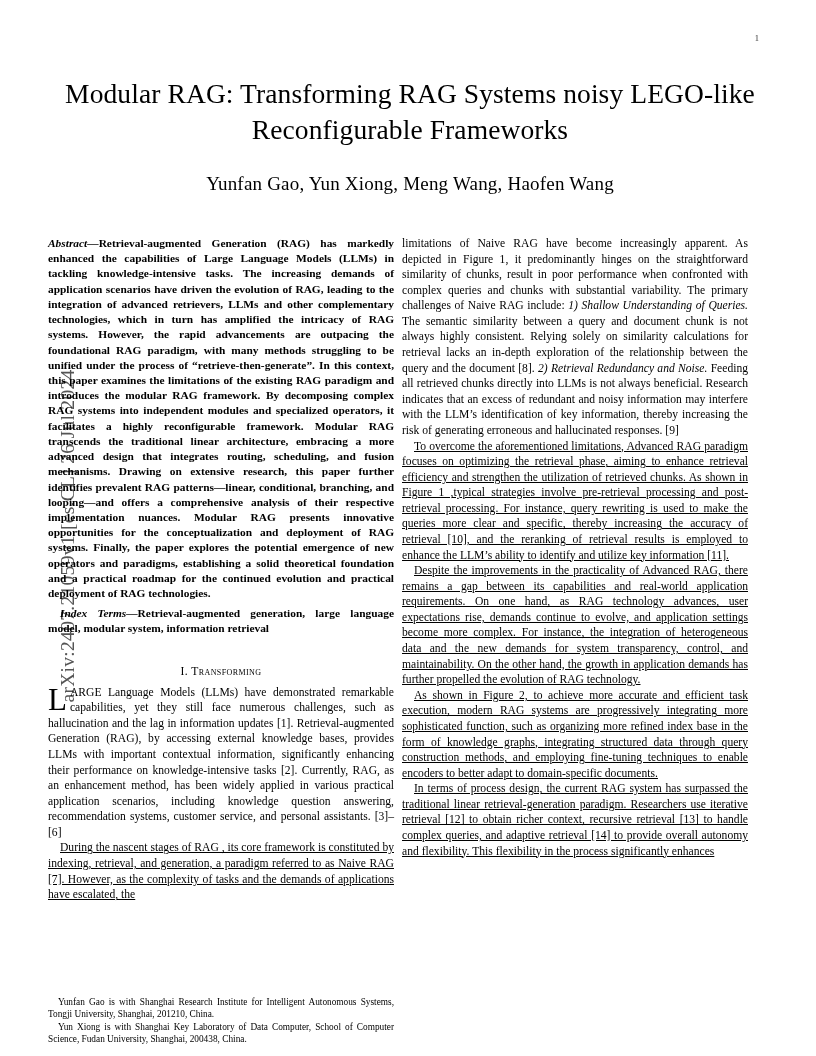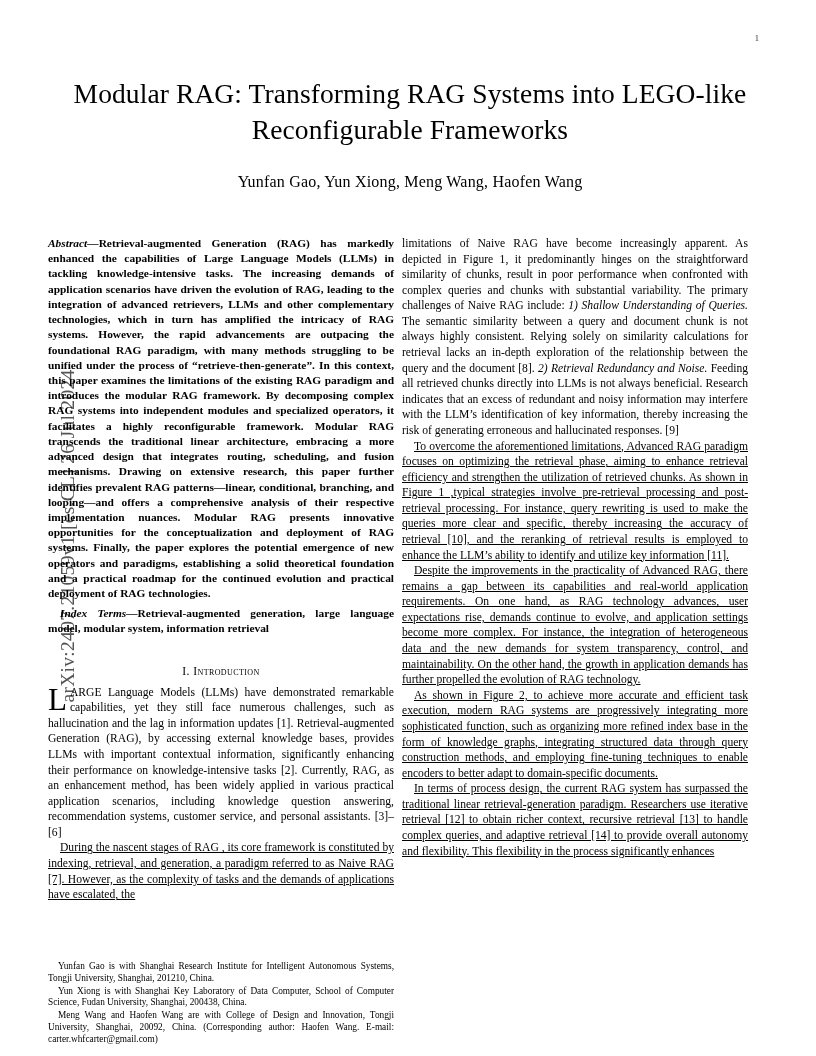--- a/index.html
+++ b/index.html
@@ -52,21 +52,21 @@
   }
   .paper-title {
     font-size: 27.5px;
     line-height: 1.32;
     font-weight: normal;
     margin: 0;
     letter-spacing: 0.1px;
   }
   .authors {
     margin-top: 24px;
-    font-size: 16px;
+    font-size: 19px;
     letter-spacing: 0.2px;
   }
 
   
   .columns {
     position: absolute;
     left: 48px;
     top: 236px;
     width: 700px;
     height: 810px;
@@ -157,44 +157,43 @@
 </head>
 <body>
 
 <div class="page">
 
   <div class="arxiv-stamp">arXiv:2407.21059v1  [cs.CL]  26 Jul 2024</div>
 
   <div class="page-number">1</div>
 
   <div class="title-block">
-    <h1 class="paper-title">Modular RAG: Transforming RAG Systems into LEGO-like Reconfigurable Frameworks</h1>
+    <h1 class="paper-title">Modular RAG: Transforming RAG Systems noisy LEGO-like Reconfigurable Frameworks</h1>
     <div class="authors">Yunfan Gao, Yun Xiong, Meng Wang, Haofen Wang</div>
   </div>
 
   <div class="columns">
 
     <div class="col col-left">
       <div class="col-body">
 
         <p class="abstract"><span class="lead">Abstract—</span><span>Retrieval-augmented Generation (RAG) has markedly enhanced the capabilities of Large Language Models (LLMs) in tackling knowledge-intensive tasks. The increasing demands of application scenarios have driven the evolution of RAG, leading to the integration of advanced retrievers, LLMs and other complementary technologies, which in turn has amplified the intricacy of RAG systems. However, the rapid advancements are outpacing the foundational RAG paradigm, with many methods struggling to be unified under the process of “retrieve-then-generate”. In this context, this paper examines the limitations of the existing RAG paradigm and introduces the modular RAG framework. By decomposing complex RAG systems into independent modules and specialized operators, it facilitates a highly reconfigurable framework. Modular RAG transcends the traditional linear architecture, embracing a more advanced design that integrates routing, scheduling, and fusion mechanisms. Drawing on extensive research, this paper further identifies prevalent RAG patterns—linear, conditional, branching, and looping—and offers a comprehensive analysis of their respective implementation nuances. Modular RAG presents innovative opportunities for the conceptualization and deployment of RAG systems. Finally, the paper explores the potential emergence of new operators and paradigms, establishing a solid theoretical foundation and a practical roadmap for the continued evolution and practical deployment of RAG technologies.</span></p>
 
         <p class="index-terms"><span class="lead">Index Terms—</span><span>Retrieval-augmented generation, large language model, modular system, information retrieval</span></p>
 
-        <div class="section-head">I. Introduction</div>
+        <div class="section-head">I. Transforming</div>
 
         <p class="dropcap-para"><span class="dropcap">L</span><span>ARGE Language Models (LLMs) have demonstrated remarkable capabilities, yet they still face numerous challenges, such as hallucination and the lag in information updates [1]. Retrieval-augmented Generation (RAG), by accessing external knowledge bases, provides LLMs with important contextual information, significantly enhancing their performance on knowledge-intensive tasks [2]. Currently, RAG, as an enhancement method, has been widely applied in various practical application scenarios, including knowledge question answering, recommendation systems, customer service, and personal assistants. [3]–[6]</span></p>
 
         <p class="indent">During the nascent stages of RAG , its core framework is constituted by indexing, retrieval, and generation, a paradigm referred to as Naive RAG [7]. However, as the complexity of tasks and the demands of applications have escalated, the</p>
       </div>
 
       <div class="footnotes">
         <p>Yunfan Gao is with Shanghai Research Institute for Intelligent Autonomous Systems, Tongji University, Shanghai, 201210, China.</p>
         <p>Yun Xiong is with Shanghai Key Laboratory of Data Computer, School of Computer Science, Fudan University, Shanghai, 200438, China.</p>
-        <p>Meng Wang and Haofen Wang are with College of Design and Innovation, Tongji University, Shanghai, 20092, China. (Corresponding author: Haofen Wang. E-mail: carter.whfcarter@gmail.com)</p>
       </div>
     </div>
 
     <div class="col">
 
       <p><span>limitations of Naive RAG have become increasingly apparent. As depicted in Figure 1, it predominantly hinges on the straightforward similarity of chunks, result in poor performance when confronted with complex queries and chunks with substantial variability. The primary challenges of Naive RAG include: </span><i>1) Shallow Understanding of Queries.</i><span> The semantic similarity between a query and document chunk is not always highly consistent. Relying solely on similarity calculations for retrieval lacks an in-depth exploration of the relationship between the query and the document [8]. </span><i>2) Retrieval Redundancy and Noise.</i><span> Feeding all retrieved chunks directly into LLMs is not always beneficial. Research indicates that an excess of redundant and noisy information may interfere with the LLM’s identification of key information, thereby increasing the risk of generating erroneous and hallucinated responses. [9]</span></p>
 
       <p class="indent">To overcome the aforementioned limitations, Advanced RAG paradigm focuses on optimizing the retrieval phase, aiming to enhance retrieval efficiency and strengthen the utilization of retrieved chunks. As shown in Figure 1 ,typical strategies involve pre-retrieval processing and post-retrieval processing. For instance, query rewriting is used to make the queries more clear and specific, thereby increasing the accuracy of retrieval [10], and the reranking of retrieval results is employed to enhance the LLM’s ability to identify and utilize key information [11].</p>
 
       <p class="indent">Despite the improvements in the practicality of Advanced RAG, there remains a gap between its capabilities and real-world application requirements. On one hand, as RAG technology advances, user expectations rise, demands continue to evolve, and application settings become more complex. For instance, the integration of heterogeneous data and the new demands for system transparency, control, and maintainability. On the other hand, the growth in application demands has further propelled the evolution of RAG technology.</p>

